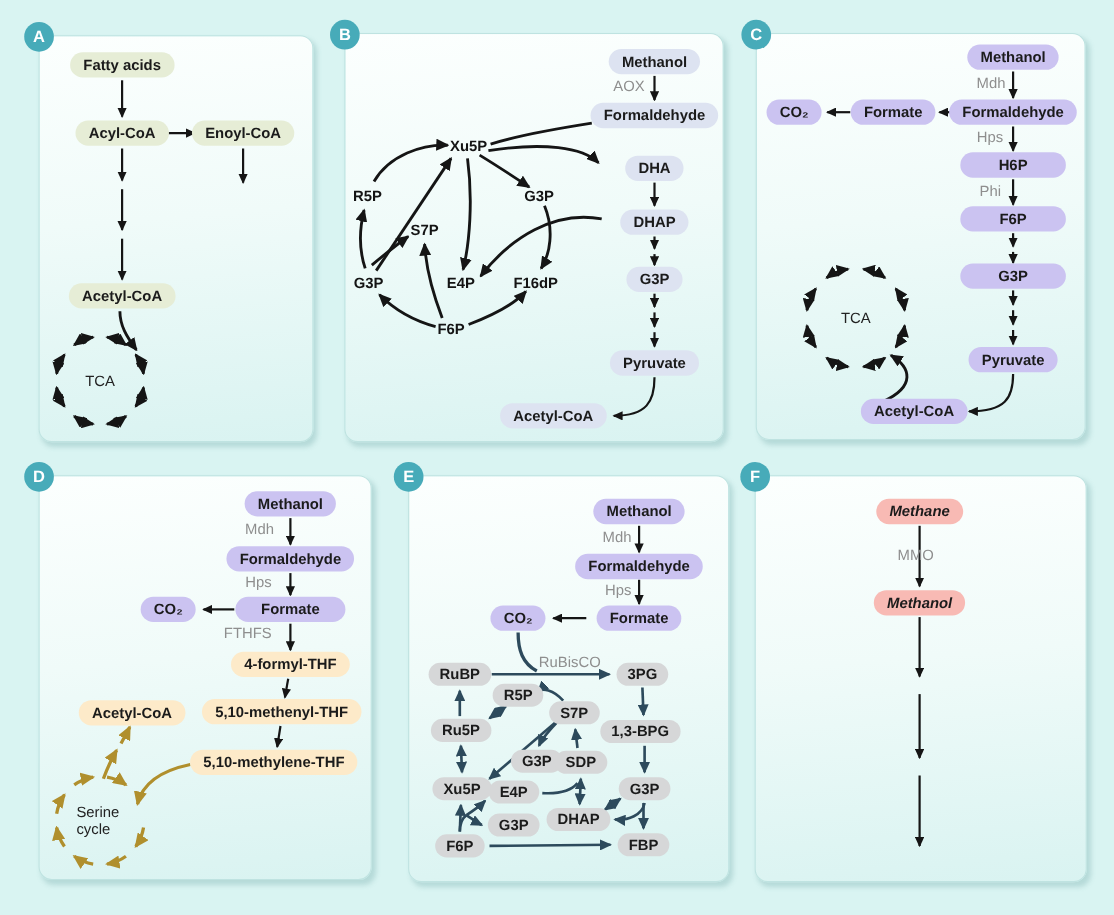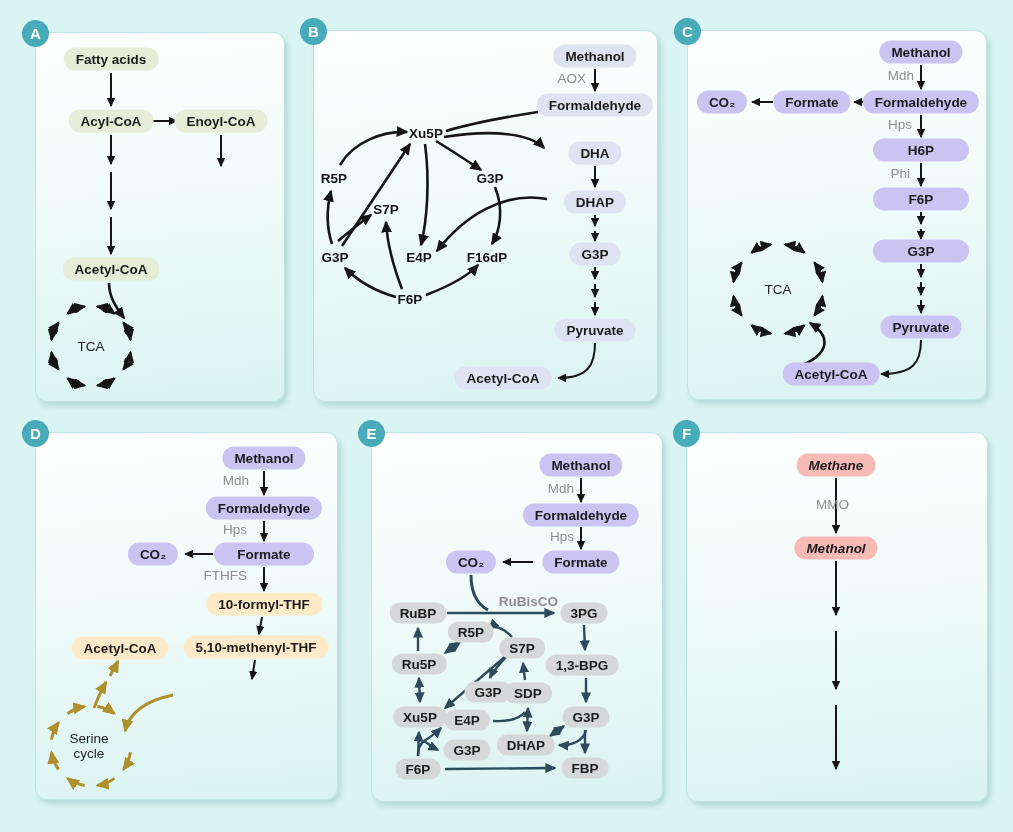--- a/index.html
+++ b/index.html
@@ -16,23 +16,23 @@
   .green{background:#e6edd6;}
   .blue{background:#dde3f1;}
   .purple{background:#cbc3f1;}
   .peach{background:#fdeac9;}
   .gray{background:#d6d7d8;border-radius:11px;padding:3px 10px;}
   .pink{background:#f8bab4;font-style:italic;}
   .met{position:absolute;transform:translate(-50%,-50%);font-size:13.5px;font-weight:600;
        color:#141414;white-space:nowrap;z-index:2;}
   .enz{position:absolute;width:70px;text-align:right;font-size:13.5px;font-weight:500;
        color:#8e8e8e;z-index:2;}
-  .enz.center{text-align:right;width:80px;font-weight:bold;}
+  .enz.center{text-align:center;width:80px;}
   .cyc-label{position:absolute;transform:translate(-50%,-50%);font-size:13.5px;font-weight:500;
-       color:#222;white-space:pre-line;text-align:center;z-index:2;}
+       color:#222;white-space:pre-line;text-align:left;z-index:2;}
   svg.arrows{position:absolute;left:0;top:0;z-index:1;overflow:visible;}
   svg.arrows path{fill:none;}
   .bk{stroke:#151515;stroke-width:2;}
   .bk2{stroke:#151515;stroke-width:2.6;}
   .tca{stroke:#151515;stroke-width:2.6;}
   .gold{stroke:#b08f2d;stroke-width:3;}
   .slate{stroke:#2d4a5c;stroke-width:2.4;}
   .slate3{stroke:#2d4a5c;stroke-width:3;}
 </style>
 </head>
@@ -182,22 +182,23 @@
       <path class="gold" d="M31.5,280.6 A40,40 0 0 1 48.7,273.5" marker-end="url(#mg)"></path>
       <path class="gold" d="M61.3,273.5 A40,40 0 0 1 78.5,280.6" marker-end="url(#mg)"></path>
     </svg>
     <div class="node purple" style="left:228px;top:25px">Methanol</div>
     <div class="enz" style="left:143px;top:40px">Mdh</div>
     <div class="node purple" style="left:228px;top:75px">Formaldehyde</div>
     <div class="enz" style="left:141px;top:89px">Hps</div>
     <div class="node purple" style="left:228px;top:121px;width:76px">Formate</div>
     <div class="node purple" style="left:117px;top:121px">CO₂</div>
     <div class="enz" style="left:141px;top:135px">FTHFS</div>
-    <div class="node peach" style="left:228px;top:171px">10-formyl-THF</div>
+    <div class="node peach" style="left:228px;top:171px">4-formyl-THF</div>
     <div class="node peach" style="left:220px;top:214px">5,10-methenyl-THF</div>
+    <div class="node peach" style="left:213px;top:260px">5,10-methylene-THF</div>
     <div class="node peach" style="left:84px;top:215px">Acetyl-CoA</div>
     <div class="cyc-label" style="left:53px;top:313px">Serine
 cycle</div>
   </div>
 
   <div class="panel" style="left:371px;top:432px;width:290px;height:368px">
     <div class="badge">E</div>
     <svg class="arrows" width="290" height="368">
       <path class="bk" d="M209,45 L209,69" marker-end="url(#mb)"></path>
       <path class="bk" d="M209,94 L209,116" marker-end="url(#mb)"></path>

